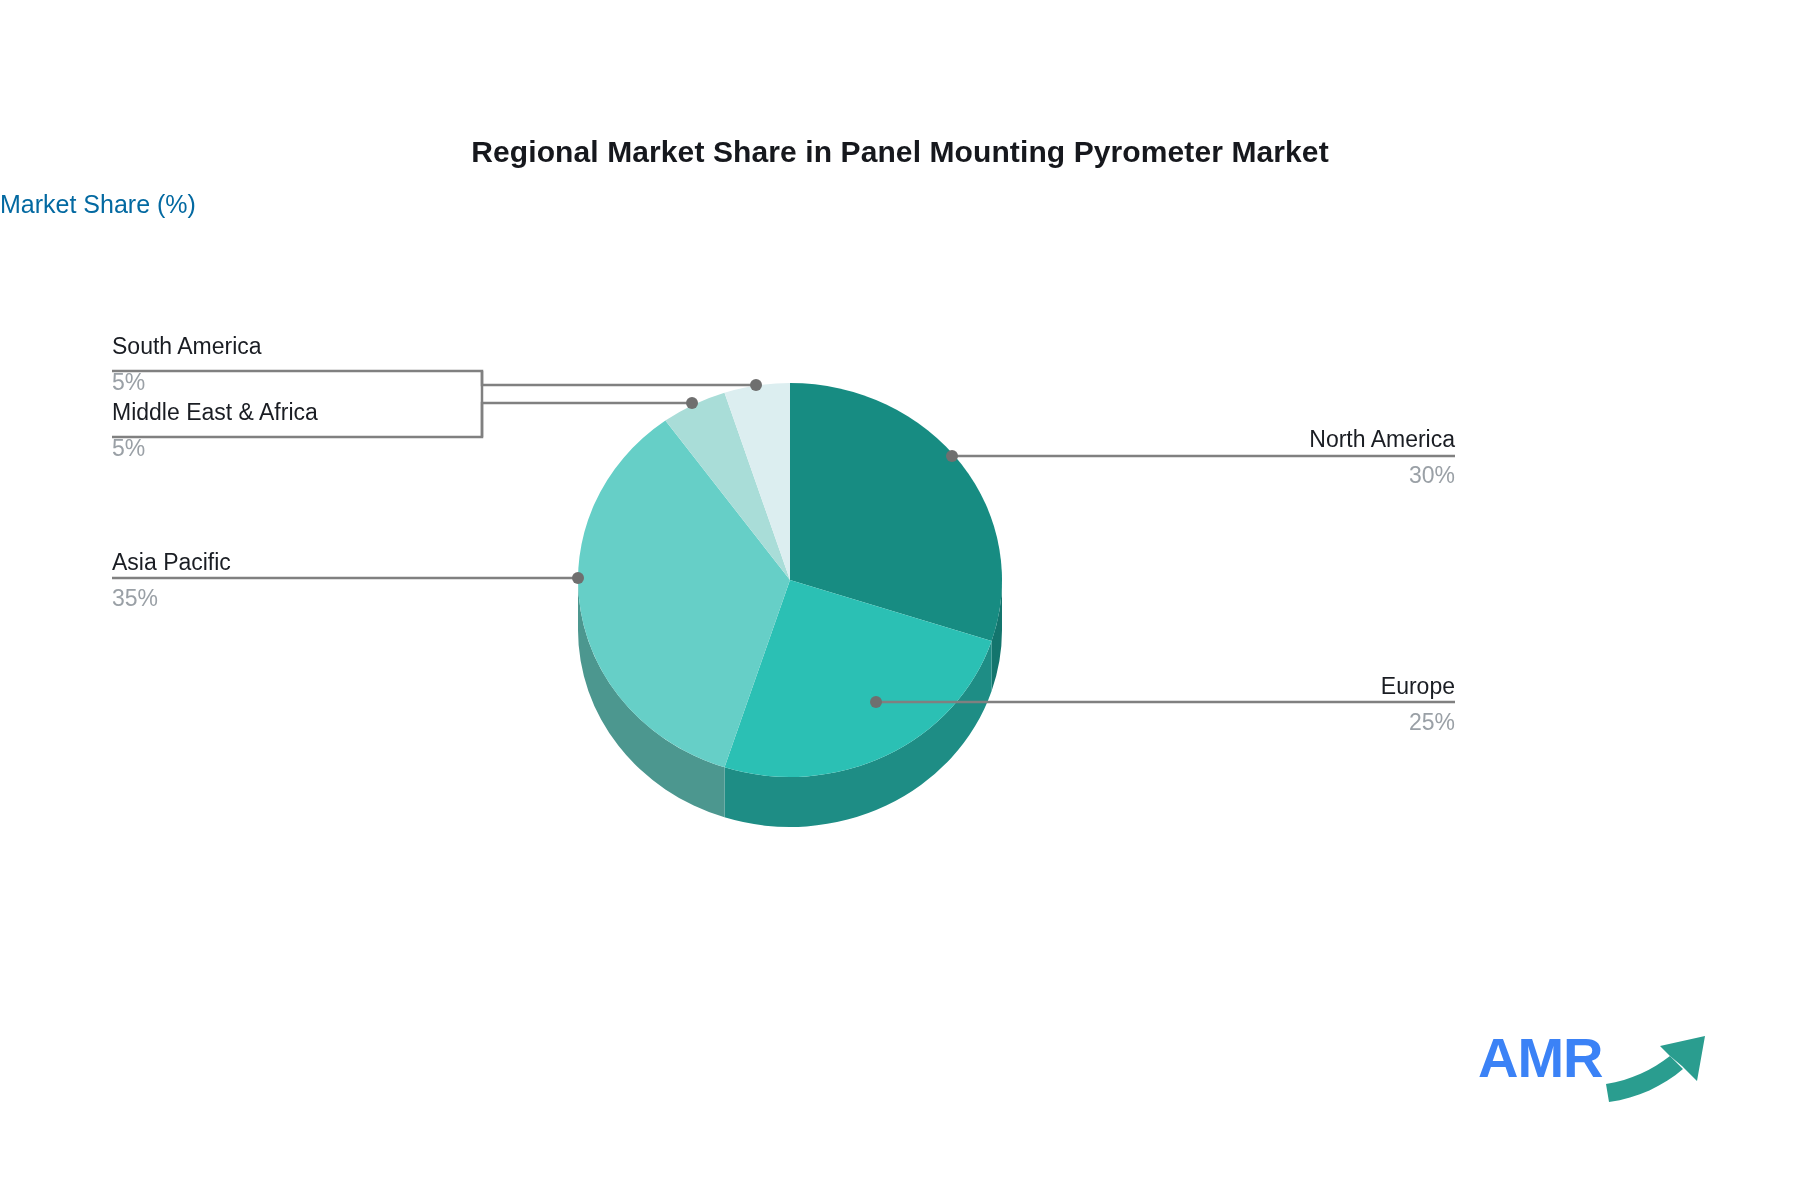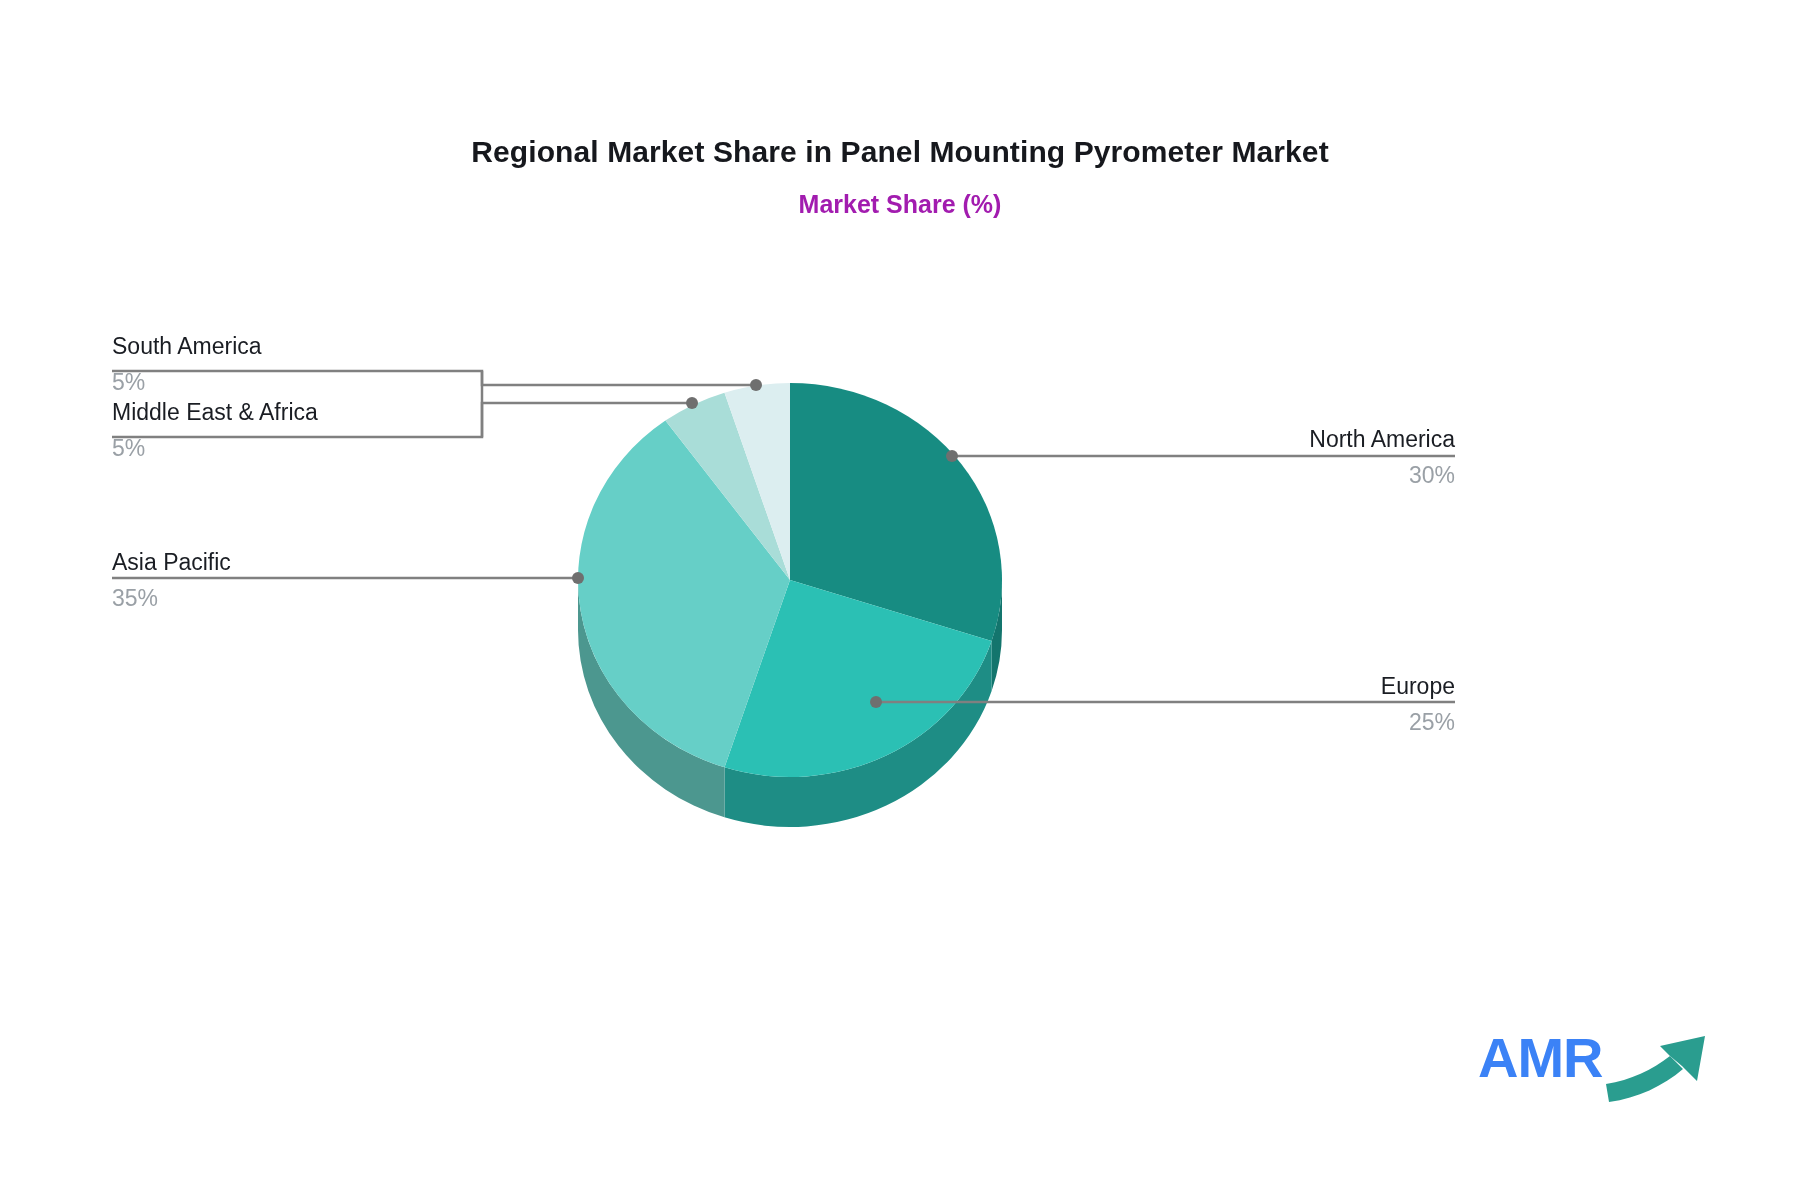--- a/index.html
+++ b/index.html
@@ -29,24 +29,23 @@
     font-size: 30px;
     font-weight: bold;
     color: #16181d;
     letter-spacing: 0.1px;
   }
   .subtitle {
     position: absolute;
     top: 190px;
     left: 0;
     width: 1800px;
-    text-align: center;
     font-size: 25px;
-    font-weight: bold;
-    color: #a21caf;
+    font-weight: normal;
+    color: #0369a1;
   }
   svg.chart {
     position: absolute;
     left: 0;
     top: 0;
     width: 1800px;
     height: 1196px;
   }
   .lbl-name {
     font-family: "Liberation Sans", sans-serif;

